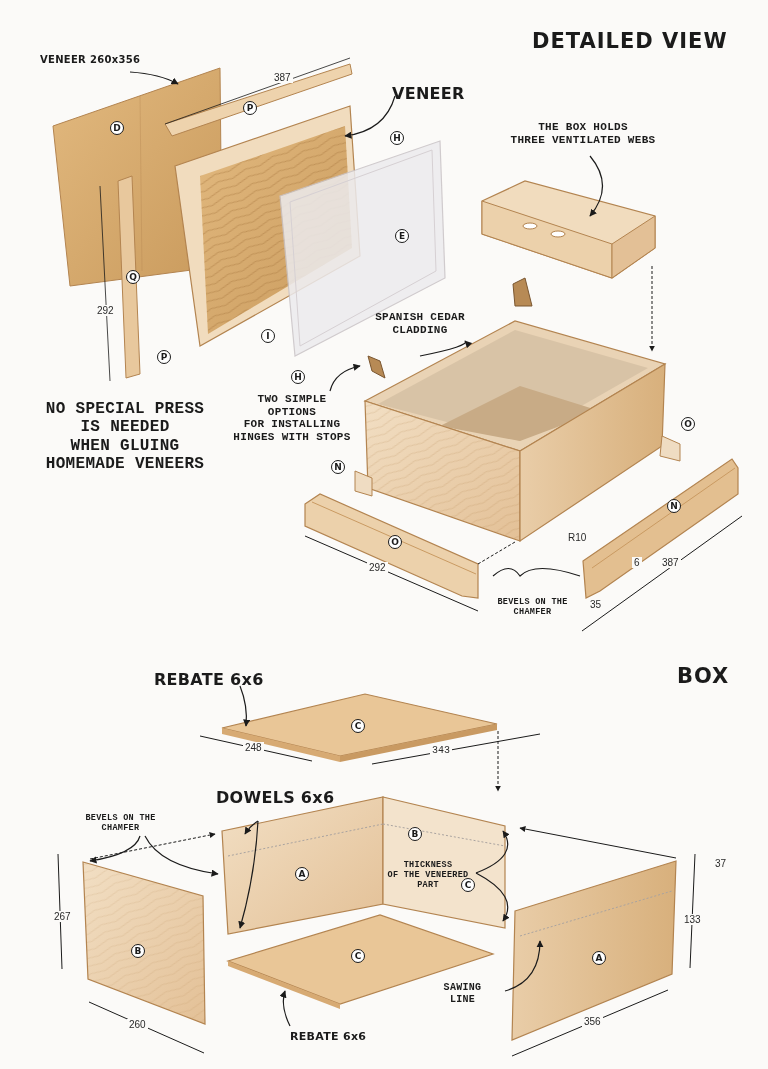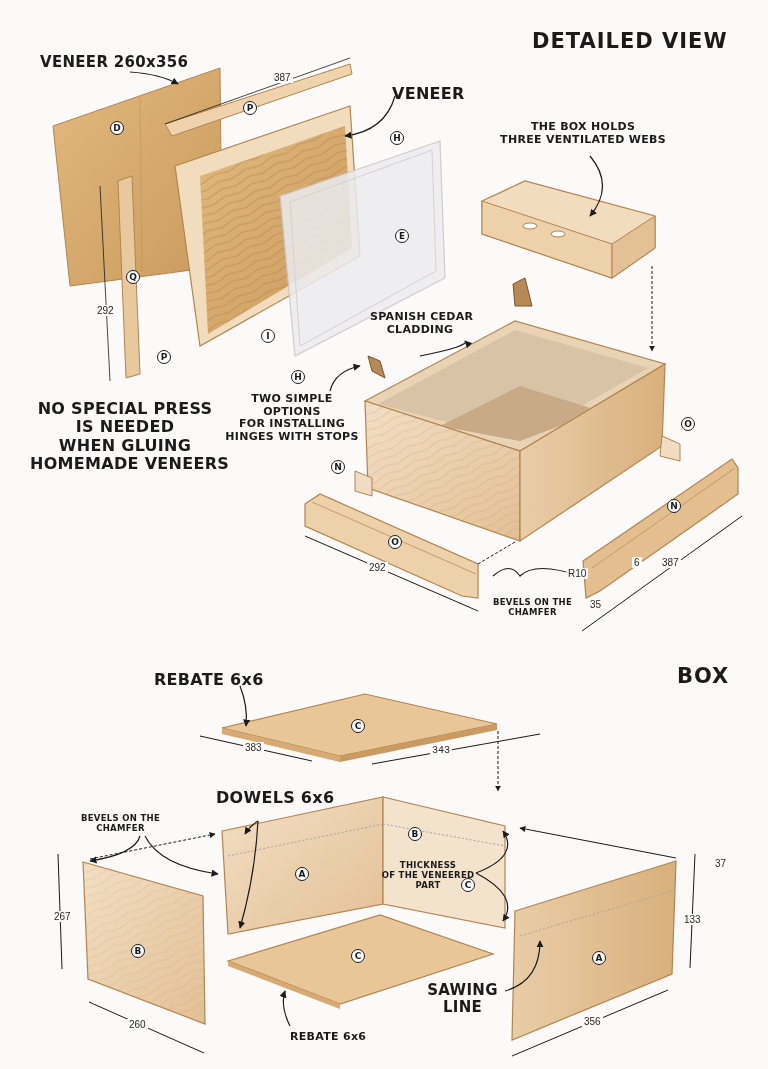--- a/index.html
+++ b/index.html
@@ -5,28 +5,28 @@
   html, body { margin: 0; padding: 0; }
   body {
     width: 768px; height: 1069px; overflow: hidden;
     background: #fbfaf8;
     font-family: "DejaVu Sans", sans-serif;
     position: relative;
   }
   #stage { position: absolute; left: 0; top: 16px; width: 648px; height: 1069px; }
   .lbl { position: absolute; color: #1b1b1b; font-weight: bold; letter-spacing: 0.3px; white-space: nowrap; line-height: 1.15; }
   .title { font-size: 21px; font-weight: 900; letter-spacing: 1px; }
-  .big { font-size: 15px; }
+  .big { font-size: 10px; }
   .mid { font-size: 16px; }
   .sm { font-size: 11px; text-align: center; }
   .xs { font-size: 8.5px; text-align: center; }
   .center { text-align: center; }
   .dim { position: absolute; font-size: 10px; color: #2a2a2a; font-family: "Liberation Sans", sans-serif; background: #fbfaf8; padding: 0 2px; }
   .badge { position: absolute; width: 14px; height: 14px; border: 1.5px solid #1b1b1b; border-radius: 50%; background: #fff; font-size: 9px; font-weight: bold; color: #1b1b1b; display: flex; align-items: center; justify-content: center; font-family: "DejaVu Sans", sans-serif; box-sizing: border-box; }
-  .line { display: block; }
+  .line { display: block; font-family: Liberation Mono, monospace; }
 </style>
 </head>
 <body>
 
 <div id="stage">
 <svg width="768" height="1069" viewBox="0 0 768 1069" xmlns="http://www.w3.org/2000/svg">
   <defs>
     <marker id="ar" viewBox="0 0 10 10" refX="9" refY="5" markerWidth="6" markerHeight="6" orient="auto-start-reverse">
       <path d="M0,0 L10,5 L0,10 z" fill="#1b1b1b"></path>
     </marker>
@@ -206,24 +206,24 @@
   <span class="line">SAWING</span>
   <span class="line">LINE</span>
 </div>
 <div class="lbl sm" style="left:290px;top:1015px;">REBATE 6x6</div>
 
 
 <div class="dim" style="left:272px;top:56px;">387</div>
 <div class="dim" style="left:95px;top:289px;">292</div>
 <div class="dim" style="left:367px;top:546px;">292</div>
 <div class="dim" style="left:660px;top:541px;">387</div>
-<div class="dim" style="left:566px;top:516px;margin-top:36px;">R10</div>
+<div class="dim" style="left:566px;top:516px;">R10</div>
 <div class="dim" style="left:632px;top:541px;">6</div>
 <div class="dim" style="left:588px;top:583px;">35</div>
-<div class="dim" style="left:243px;top:726px;">383</div>
+<div class="dim" style="left:243px;top:726px;">248</div>
 <div class="dim" style="left:430px;top:729px;font-family:Liberation Mono, monospace;">343</div>
 <div class="dim" style="left:52px;top:895px;">267</div>
 <div class="dim" style="left:127px;top:1003px;text-align:right;">260</div>
 <div class="dim" style="left:713px;top:842px;">37</div>
 <div class="dim" style="left:682px;top:898px;">133</div>
 <div class="dim" style="left:582px;top:1000px;">356</div>
 
 
 <div class="badge" style="left:110px;top:105px;">D</div>
 <div class="badge" style="left:243px;top:85px;">P</div>

